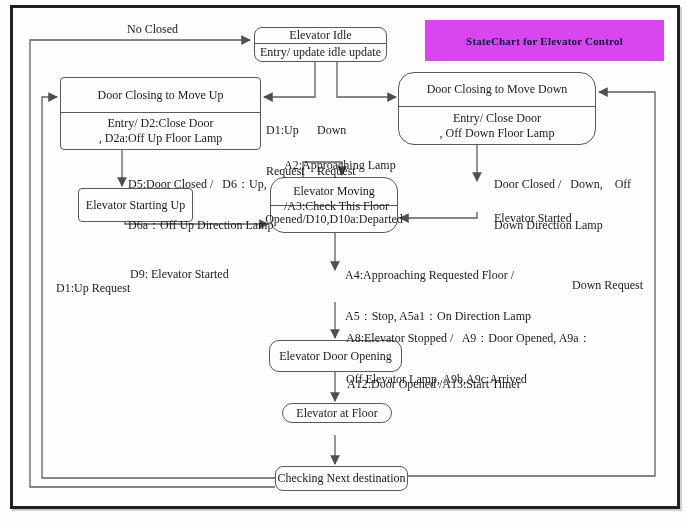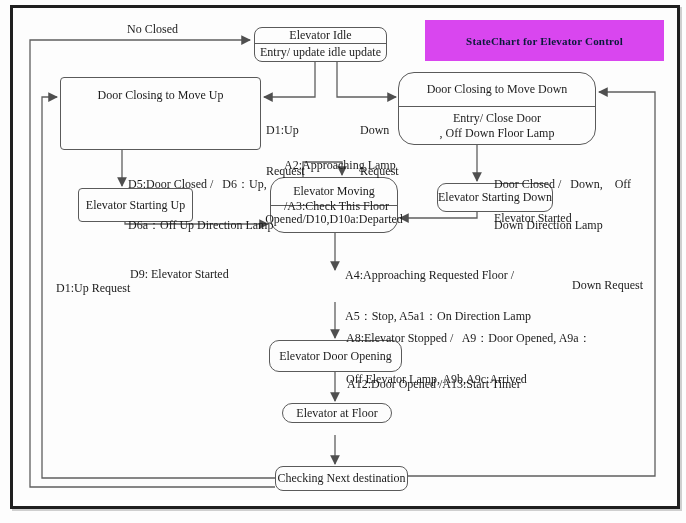--- a/index.html
+++ b/index.html
@@ -71,42 +71,43 @@
     <span>StateChart for Elevator Control</span>
   </div>
 
   <div class="state" style="left:254px;top:27px;width:133px;height:35px;border-radius:8px;">
     <div class="title" style="height:15px;">Elevator Idle</div>
     <div class="body">Entry/ update idle update</div>
   </div>
 
   <div class="state" style="left:60px;top:77px;width:201px;height:73px;border-radius:4px;">
     <div class="title" style="height:34px;">Door Closing to Move Up</div>
+    <div class="body">
+      <div>Entry/ D2:Close Door</div>
+      <div>, D2a:Off Up Floor Lamp</div>
+    </div>
   </div>
 
   <div class="state" style="left:398px;top:72px;width:198px;height:73px;border-radius:16px;">
     <div class="title" style="height:33px;">Door Closing to Move Down</div>
     <div class="body">
       <div>Entry/ Close Door</div>
       <div>, Off Down Floor Lamp</div>
     </div>
   </div>
 
   <div class="state simple" style="left:78px;top:188px;width:115px;height:34px;border-radius:4px;">
     <div class="title">Elevator Starting Up</div>
   </div>
 
   <div class="state" style="left:270px;top:177px;width:128px;height:56px;border-radius:14px;">
     <div class="title" style="height:27px;">Elevator Moving</div>
     <div class="body">Opened/D10,D10a:Departed</div>
   </div>
 
-  <div class="state simple" style="left:437px;top:183px;width:116px;height:29px;border-radius:9px;">
-    <div class="title">Elevator Starting Down</div>
-  </div>
 
 
   <div class="state simple" style="left:269px;top:340px;width:133px;height:32px;border-radius:10px;">
     <div class="title">Elevator Door Opening</div>
   </div>
 
   <div class="state simple" style="left:282px;top:403px;width:110px;height:20px;border-radius:10px;">
     <div class="title">Elevator at Floor</div>
   </div>
 
@@ -114,21 +115,21 @@
     <div class="title">Checking Next destination</div>
   </div>
 
   <div class="lbl" style="left:127px;top:23px;">No Closed</div>
 
   <div class="lbl" style="left:266px;top:97px;">
     <div>D1:Up</div>
     <div>Request</div>
   </div>
 
-  <div class="lbl" style="left:317px;top:97px;margin-left:43px;">
+  <div class="lbl" style="left:317px;top:97px;">
     <div>Down</div>
     <div>Request</div>
   </div>
 
   <div class="lbl" style="left:284px;top:132px;">
     <div>A2:Approaching Lamp</div>
     <div>/A3:Check This Floor</div>
   </div>
 
   <div class="lbl" style="left:128px;top:151px;">

